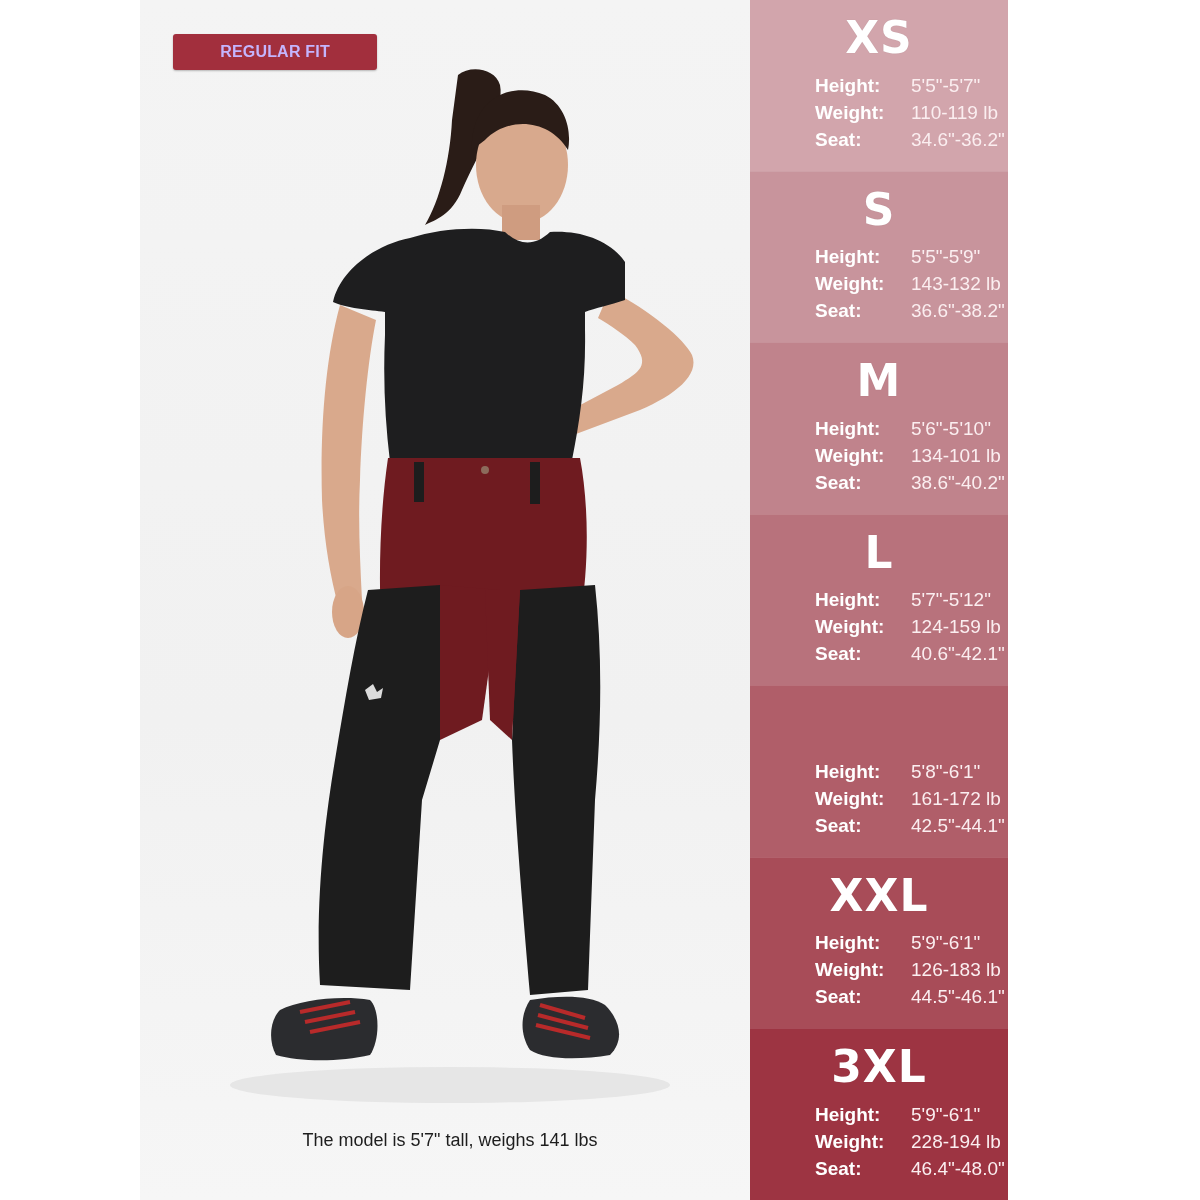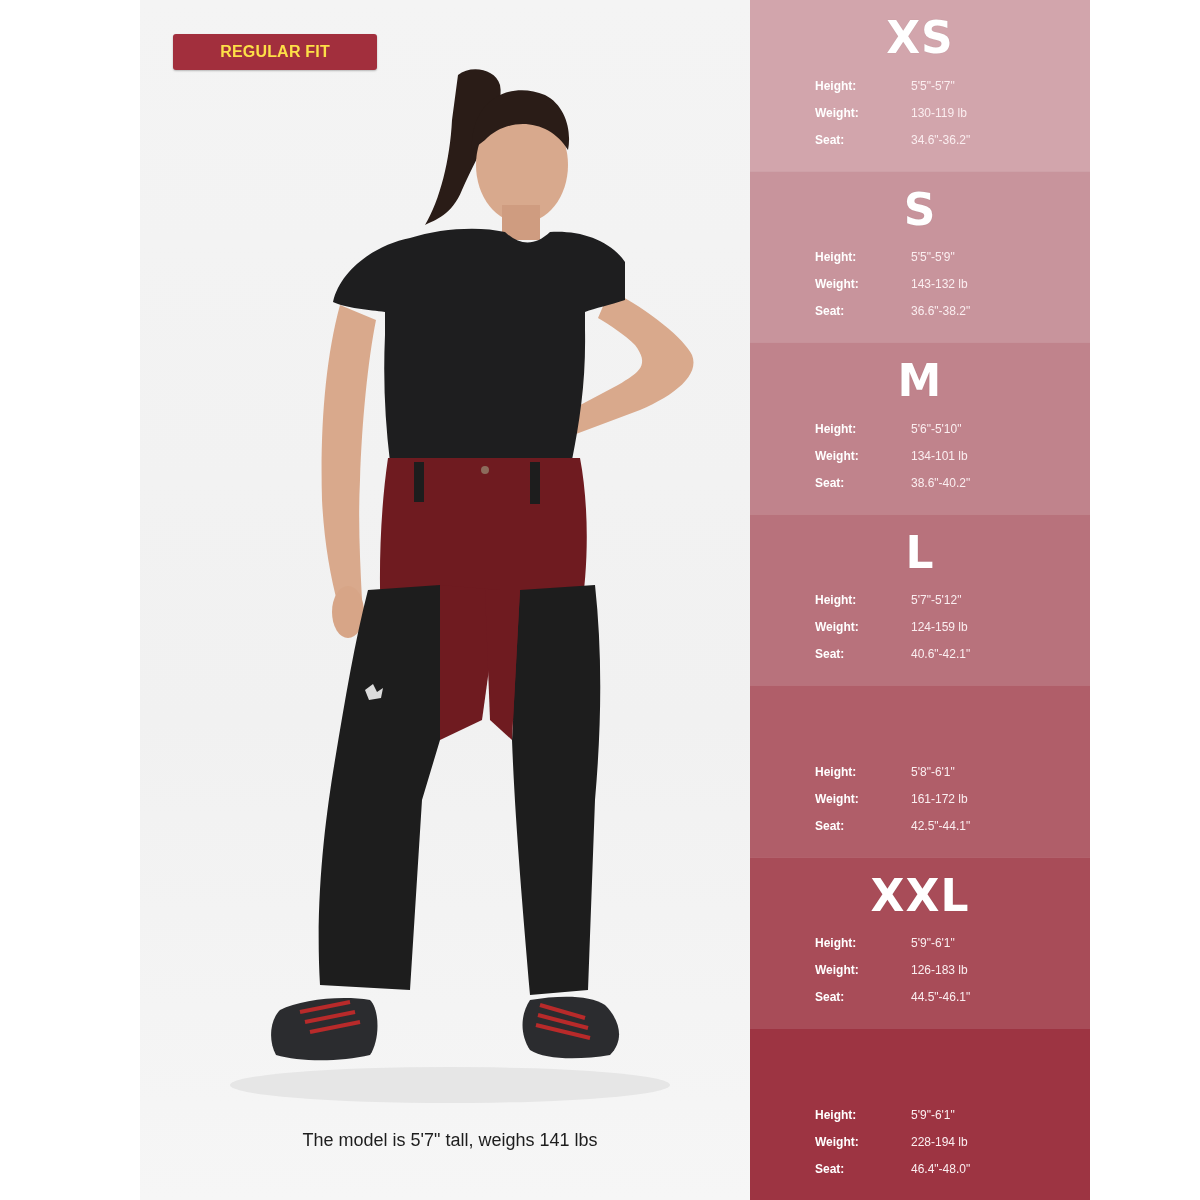--- a/index.html
+++ b/index.html
@@ -29,21 +29,21 @@
     }
     .fit-badge {
       position: absolute;
       left: 33px;
       top: 34px;
       width: 204px;
       height: 36px;
       background: #a22f3d;
       border-radius: 3px;
       box-shadow: 0 1px 2px rgba(0,0,0,0.25);
-      color: #fde047;
+      color: #c4b5fd;
       font-weight: 700;
       font-size: 16px;
       letter-spacing: 0.2px;
       display: flex;
       align-items: center;
       justify-content: center;
     }
     
     .model {
       position: absolute;
@@ -60,21 +60,21 @@
       text-align: center;
       color: #1d1d1d;
       font-size: 18px;
       line-height: 26px;
     }
     
     .size-chart {
       position: absolute;
       left: 750px;
       top: 0;
-      width: 340px;
+      width: 258px;
       height: 1200px;
       display: flex;
       flex-direction: column;
     }
     .size-band {
       position: relative;
       flex: 1 1 0;
       color: #ffffff;
       border-top: 1px solid rgba(255,255,255,0.12);
     }
@@ -95,21 +95,21 @@
     .size-rows {
       position: absolute;
       left: 65px;
       top: 72px;
       width: 240px;
     }
     .size-row {
       display: flex;
       height: 27px;
       align-items: center;
-      font-size: 12px;
+      font-size: 19px;
     }
     .size-row .k {
       width: 96px;
       font-weight: 700;
     }
     .size-row .v {
       font-weight: 400;
       color: #fbeef0;
     }
   </style>
@@ -174,21 +174,21 @@
 
     <div class="size-band" style="background:#d2a5ac;">
       <div class="size-label">XS</div>
       <div class="size-rows">
         <div class="size-row">
             <span class="k">Height:</span>
             <span class="v">5'5"-5'7"</span>
           </div>
         <div class="size-row">
             <span class="k">Weight:</span>
-            <span class="v">130-119 lb</span>
+            <span class="v">110-119 lb</span>
           </div>
         <div class="size-row">
             <span class="k">Seat:</span>
             <span class="v">34.6"-36.2"</span>
           </div>
       </div>
     </div>
 
     <div class="size-band" style="background:#c8949c;">
       <div class="size-label">S</div>
@@ -273,20 +273,21 @@
             <span class="v">126-183 lb</span>
           </div>
         <div class="size-row">
             <span class="k">Seat:</span>
             <span class="v">44.5"-46.1"</span>
           </div>
       </div>
     </div>
 
     <div class="size-band" style="background:#9d3442;">
+      <div class="size-label">3XL</div>
       <div class="size-rows">
         <div class="size-row">
             <span class="k">Height:</span>
             <span class="v">5'9"-6'1"</span>
           </div>
         <div class="size-row">
             <span class="k">Weight:</span>
             <span class="v">228-194 lb</span>
           </div>
         <div class="size-row">

